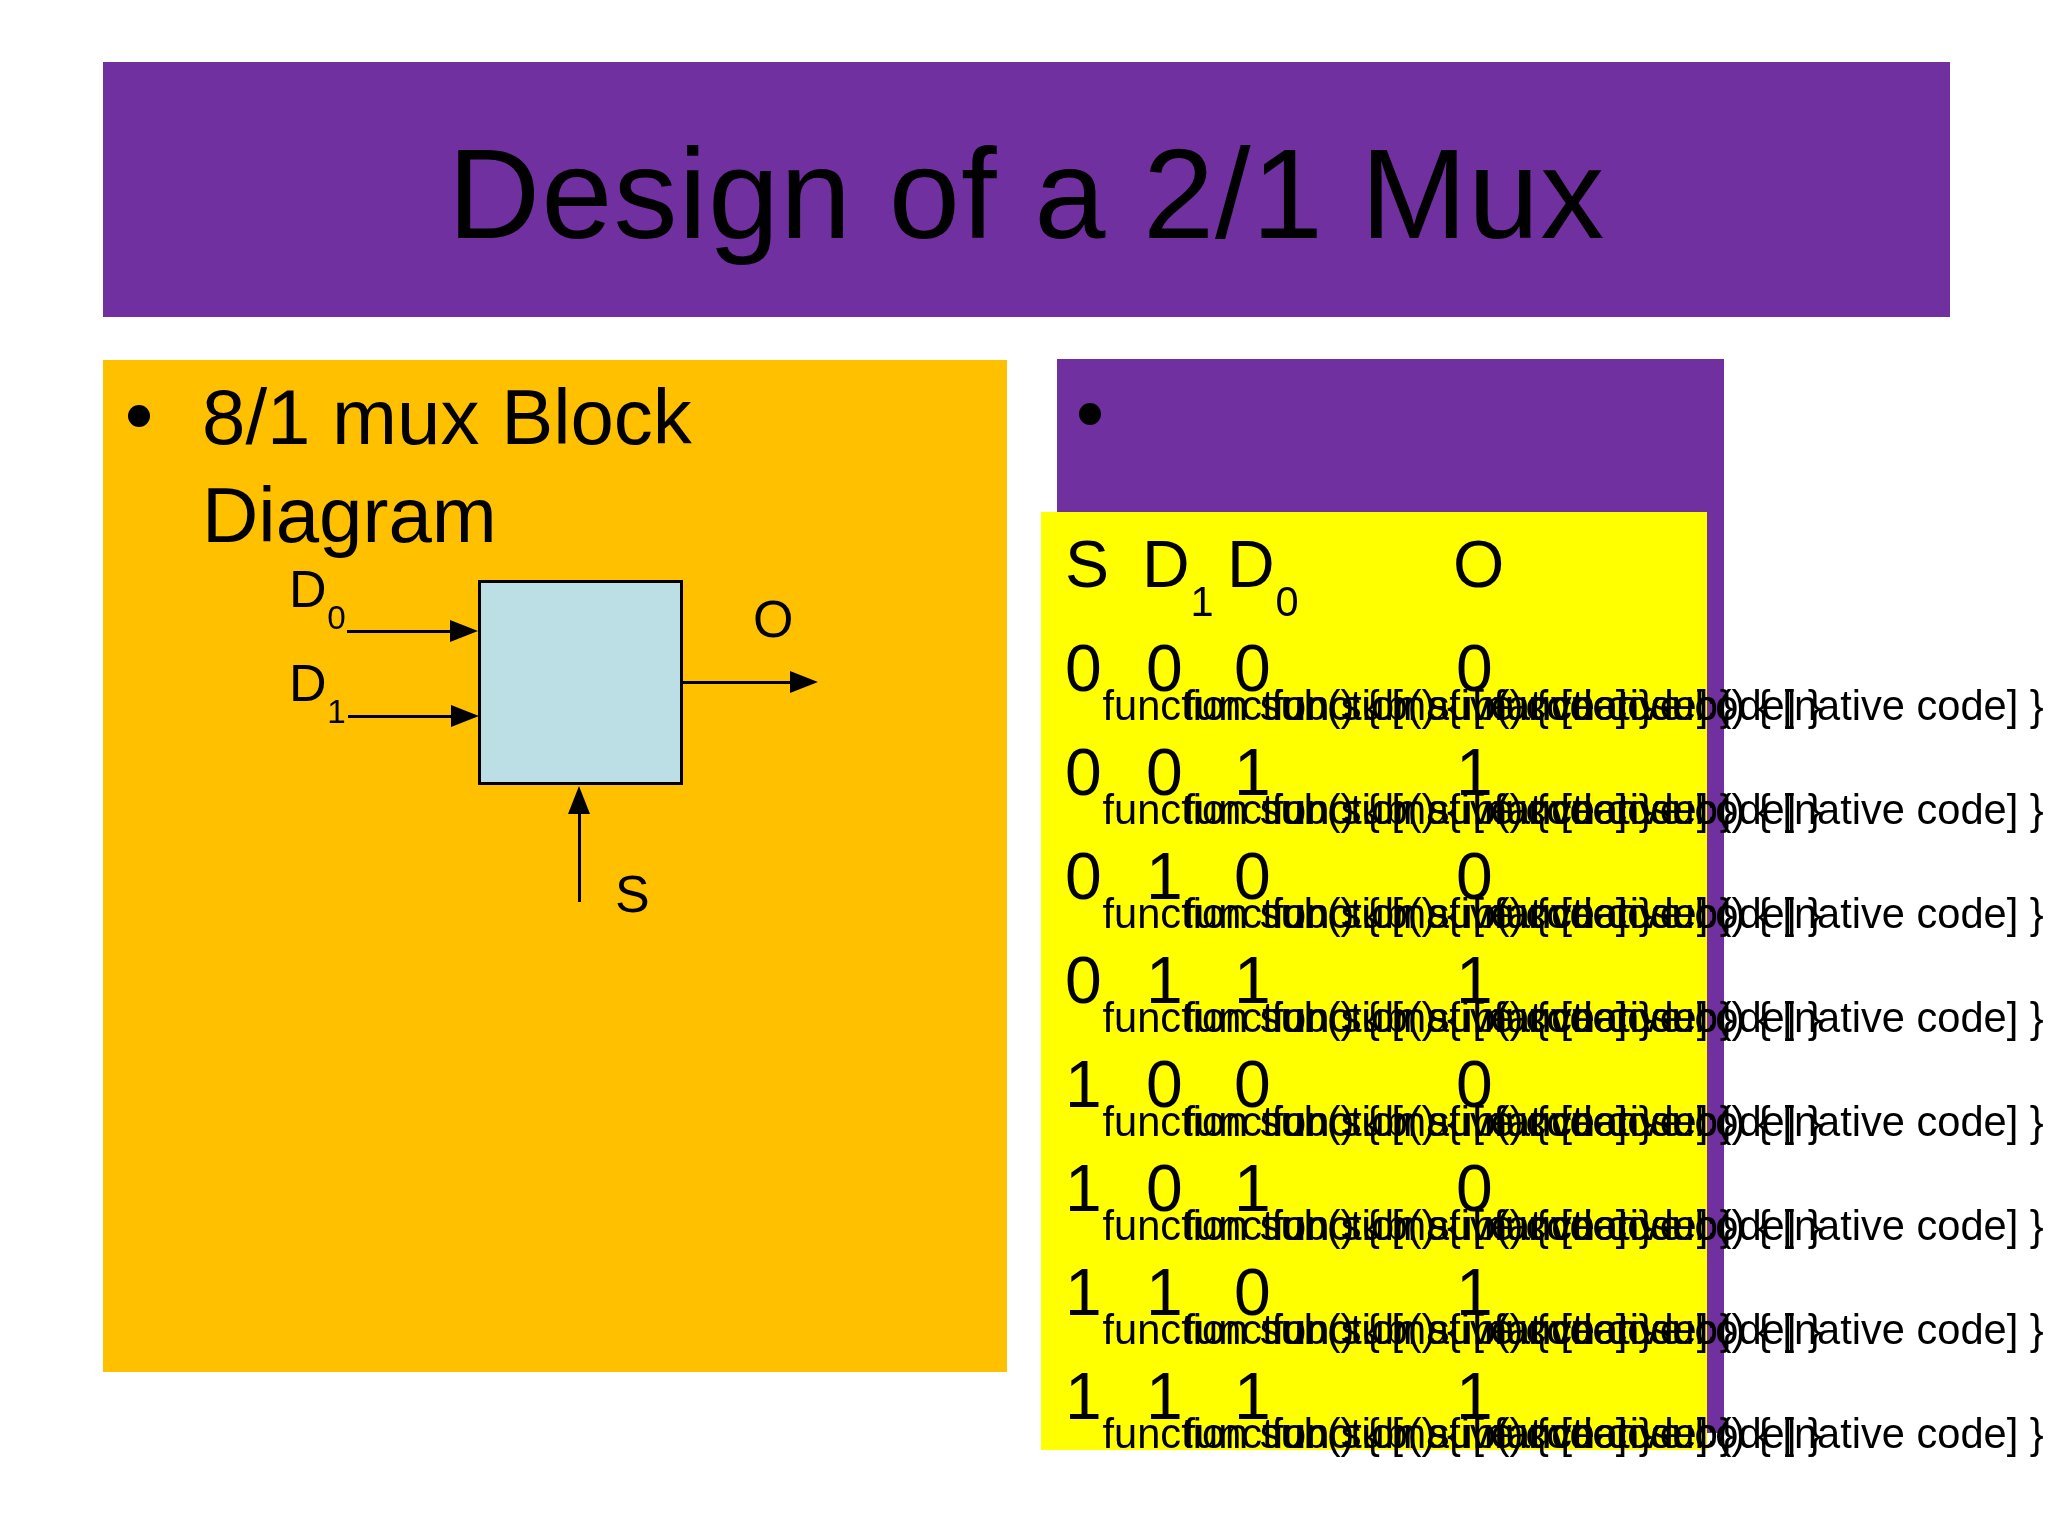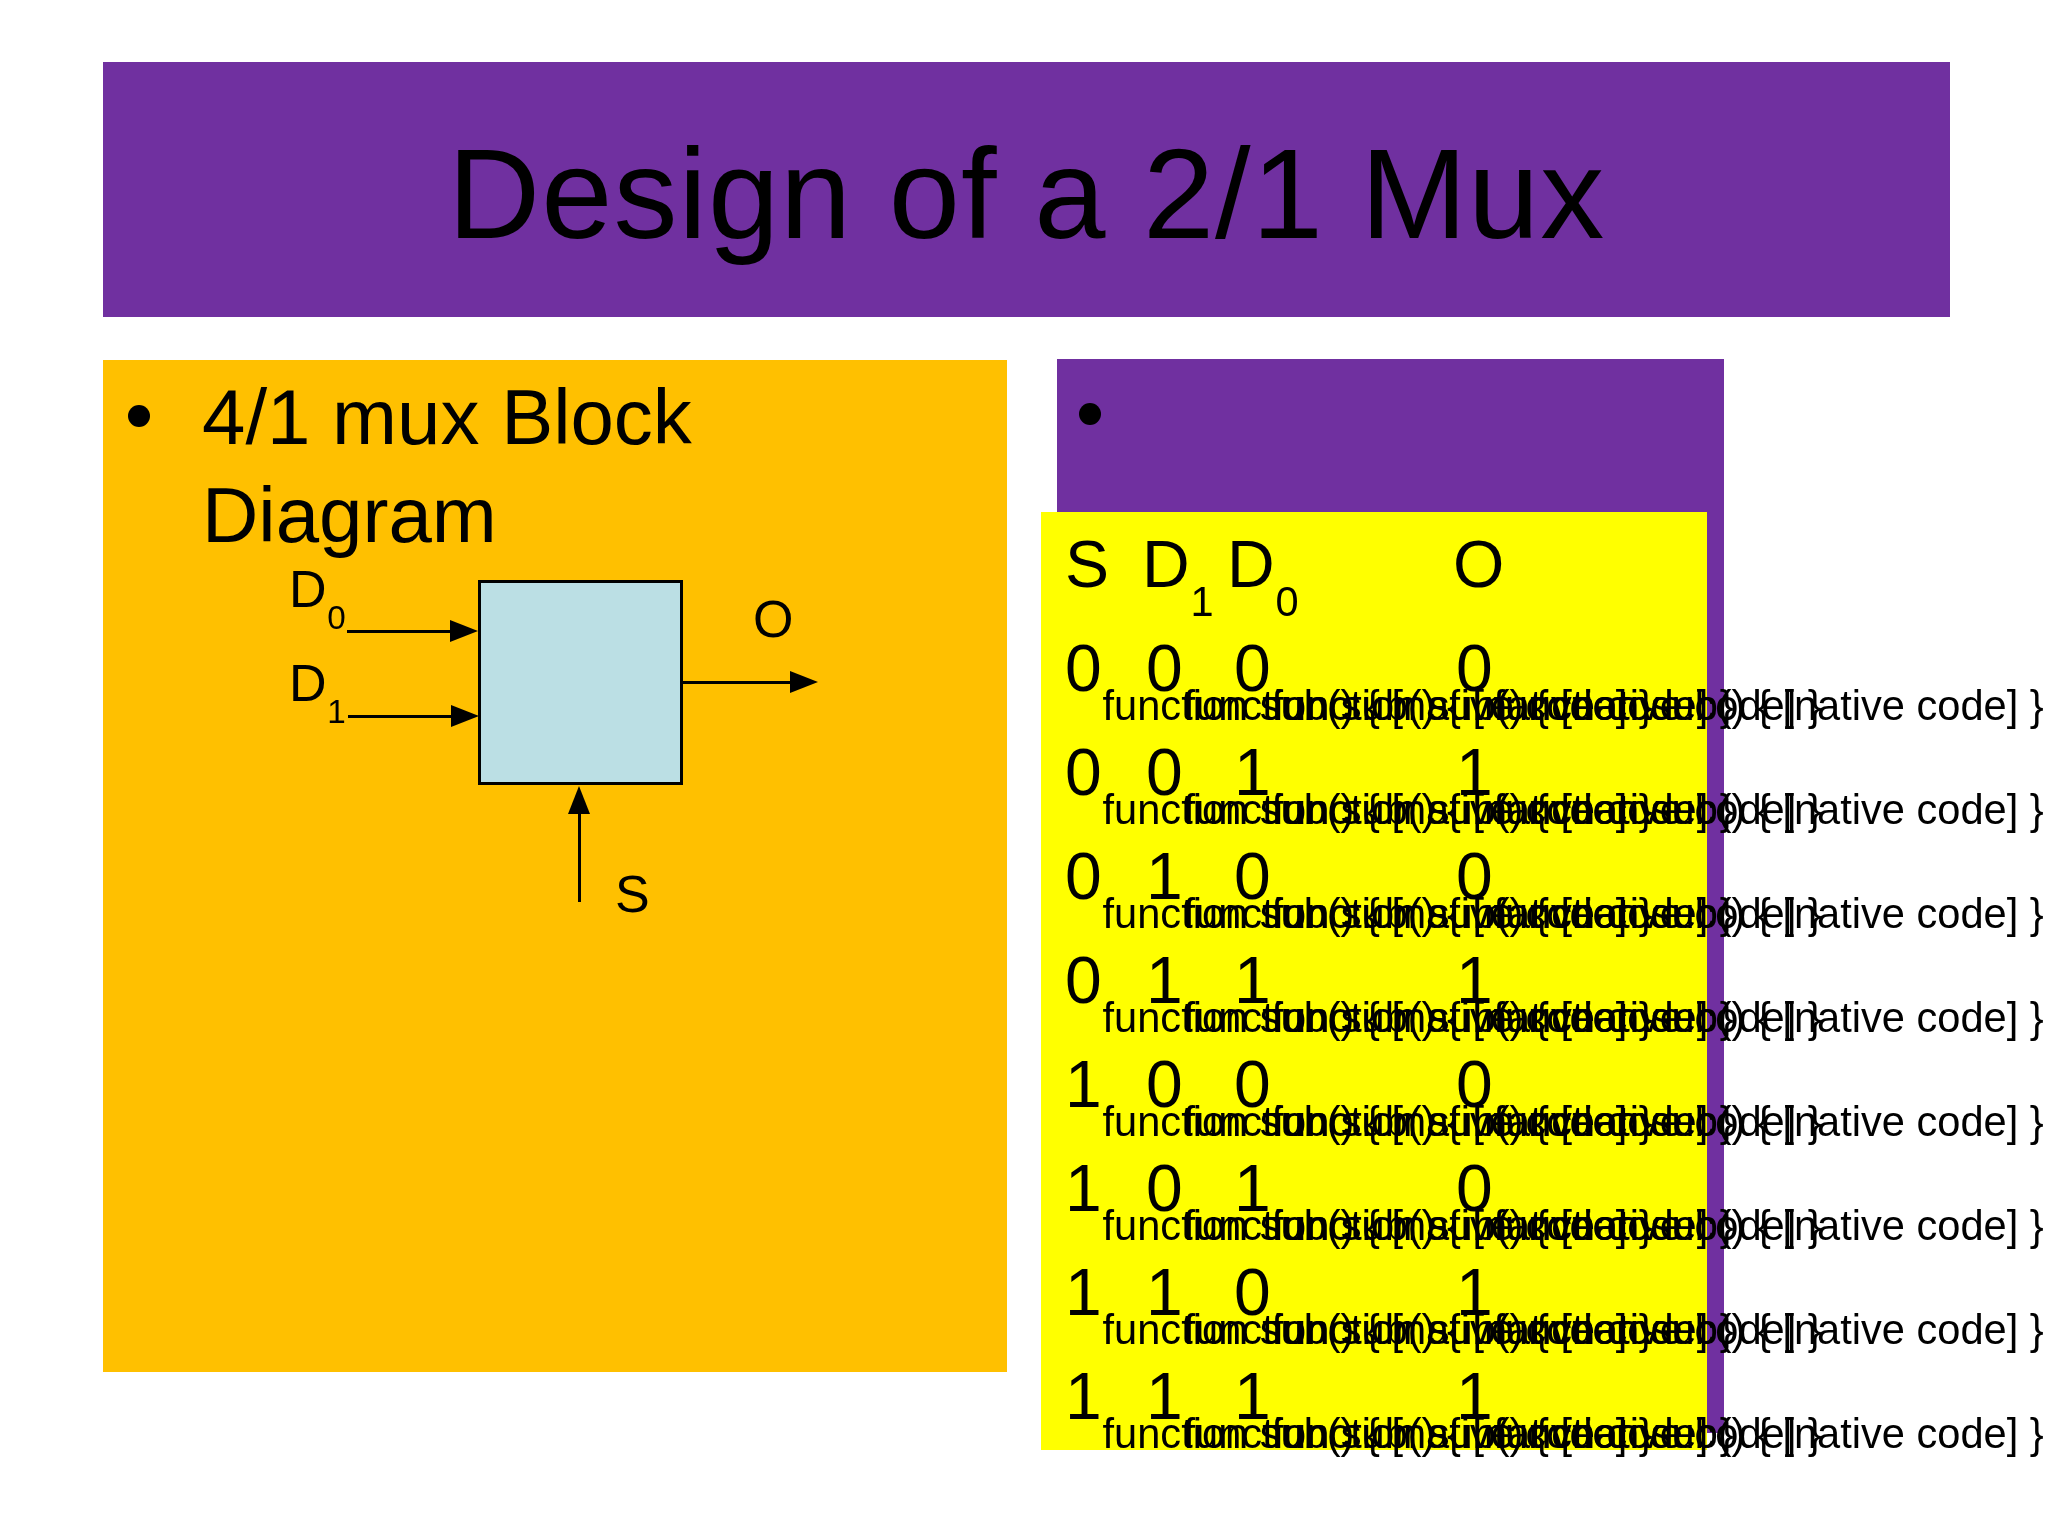--- a/index.html
+++ b/index.html
@@ -57,21 +57,21 @@
 <body>
 
 <div class="slide">
 
   <header class="title-banner">
     <h1>Design of a 2/1 Mux</h1>
   </header>
 
   <section class="left-panel">
     <span class="bullet-dot"></span>
-    <p class="left-bullet-text">4/1 mux Block Diagram</p>
+    <p class="left-bullet-text">8/1 mux Block Diagram</p>
 
     <div class="mux-box"></div>
 
     <span class="dlabel" style="left:186px;top:203px;"><span>D</span><sub>0</sub></span>
     <div class="hline" style="left:244px;top:270px;width:106px;"></div>
     <div class="head-right" style="left:347px;top:260px;"></div>
 
     <span class="dlabel" style="left:186px;top:297px;"><span>D</span><sub>1</sub></span>
     <div class="hline" style="left:245px;top:355px;width:106px;"></div>
     <div class="head-right" style="left:348px;top:345px;"></div>

